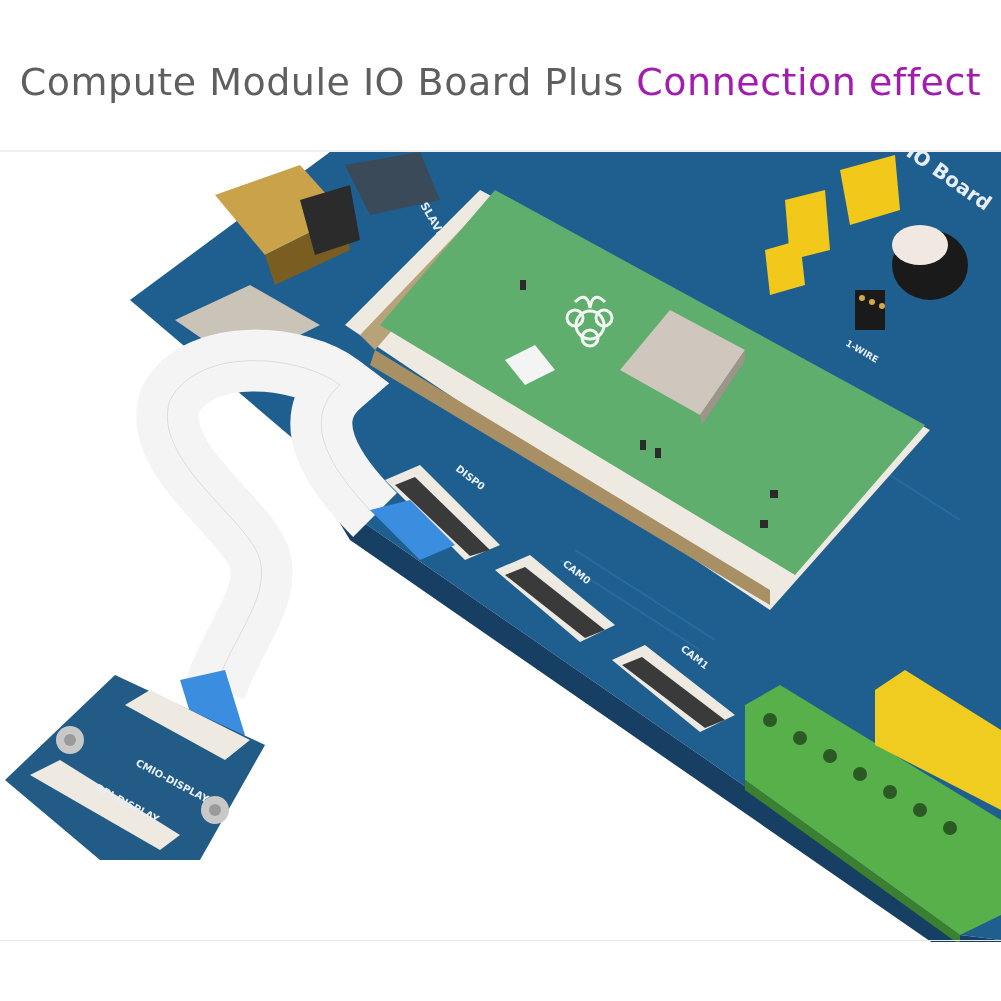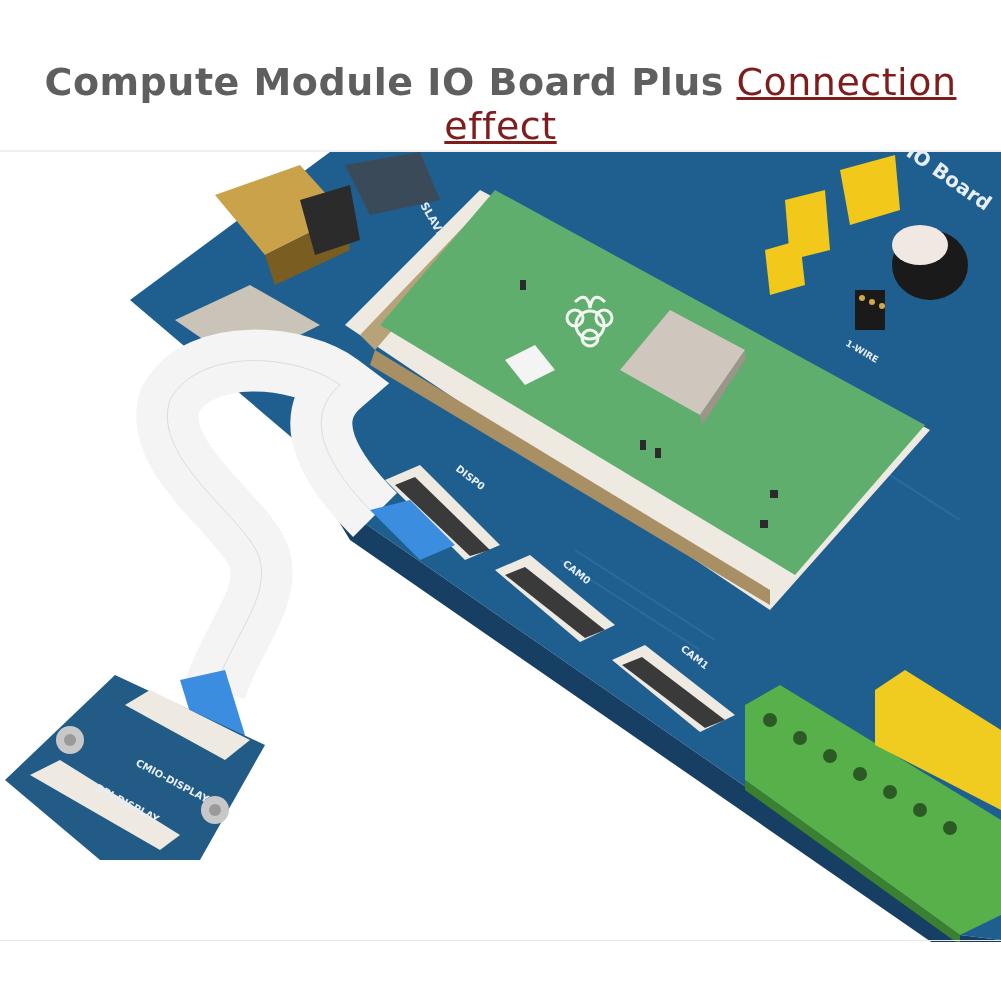--- a/index.html
+++ b/index.html
@@ -1,19 +1,19 @@
 <!DOCTYPE html>
 <html><head>
   <meta charset="utf-8">
   <style>
     html, body { margin:0; padding:0; }
     body { width:1001px; height:1001px; background:#ffffff; position:relative; overflow:hidden; font-family:"Liberation Sans", sans-serif; }
     .title { position:absolute; left:0; top:60px; width:1001px; text-align:center; font-size:38px; color:#5f5f5f; letter-spacing:0.5px; font-family:"DejaVu Sans", sans-serif; }
-    .title .a { font-weight:bold;margin-top:44px; }
-    .title .b { font-weight:normal; color:#7f1d1d;text-decoration:underline; }
+    .title .a { font-weight:normal;margin-top:44px; }
+    .title .b { font-weight:normal; color:#a21caf; }
     .divider { position:absolute; left:0; top:150px; width:1001px; height:2px; background:#f0f0f0; }
     .photo { position:absolute; left:0; top:152px; width:1001px; height:790px; overflow:hidden; }
     .bottom-line { position:absolute; left:0; top:940px; width:1001px; height:1px; background:#e8e8e8; }
     .lbl { font-family:"DejaVu Sans", sans-serif; font-weight:bold; fill:#e8eef5; }
   </style>
 </head>
 <body>
 
 <div class="title">
   <span class="a">Compute Module IO Board Plus</span>

